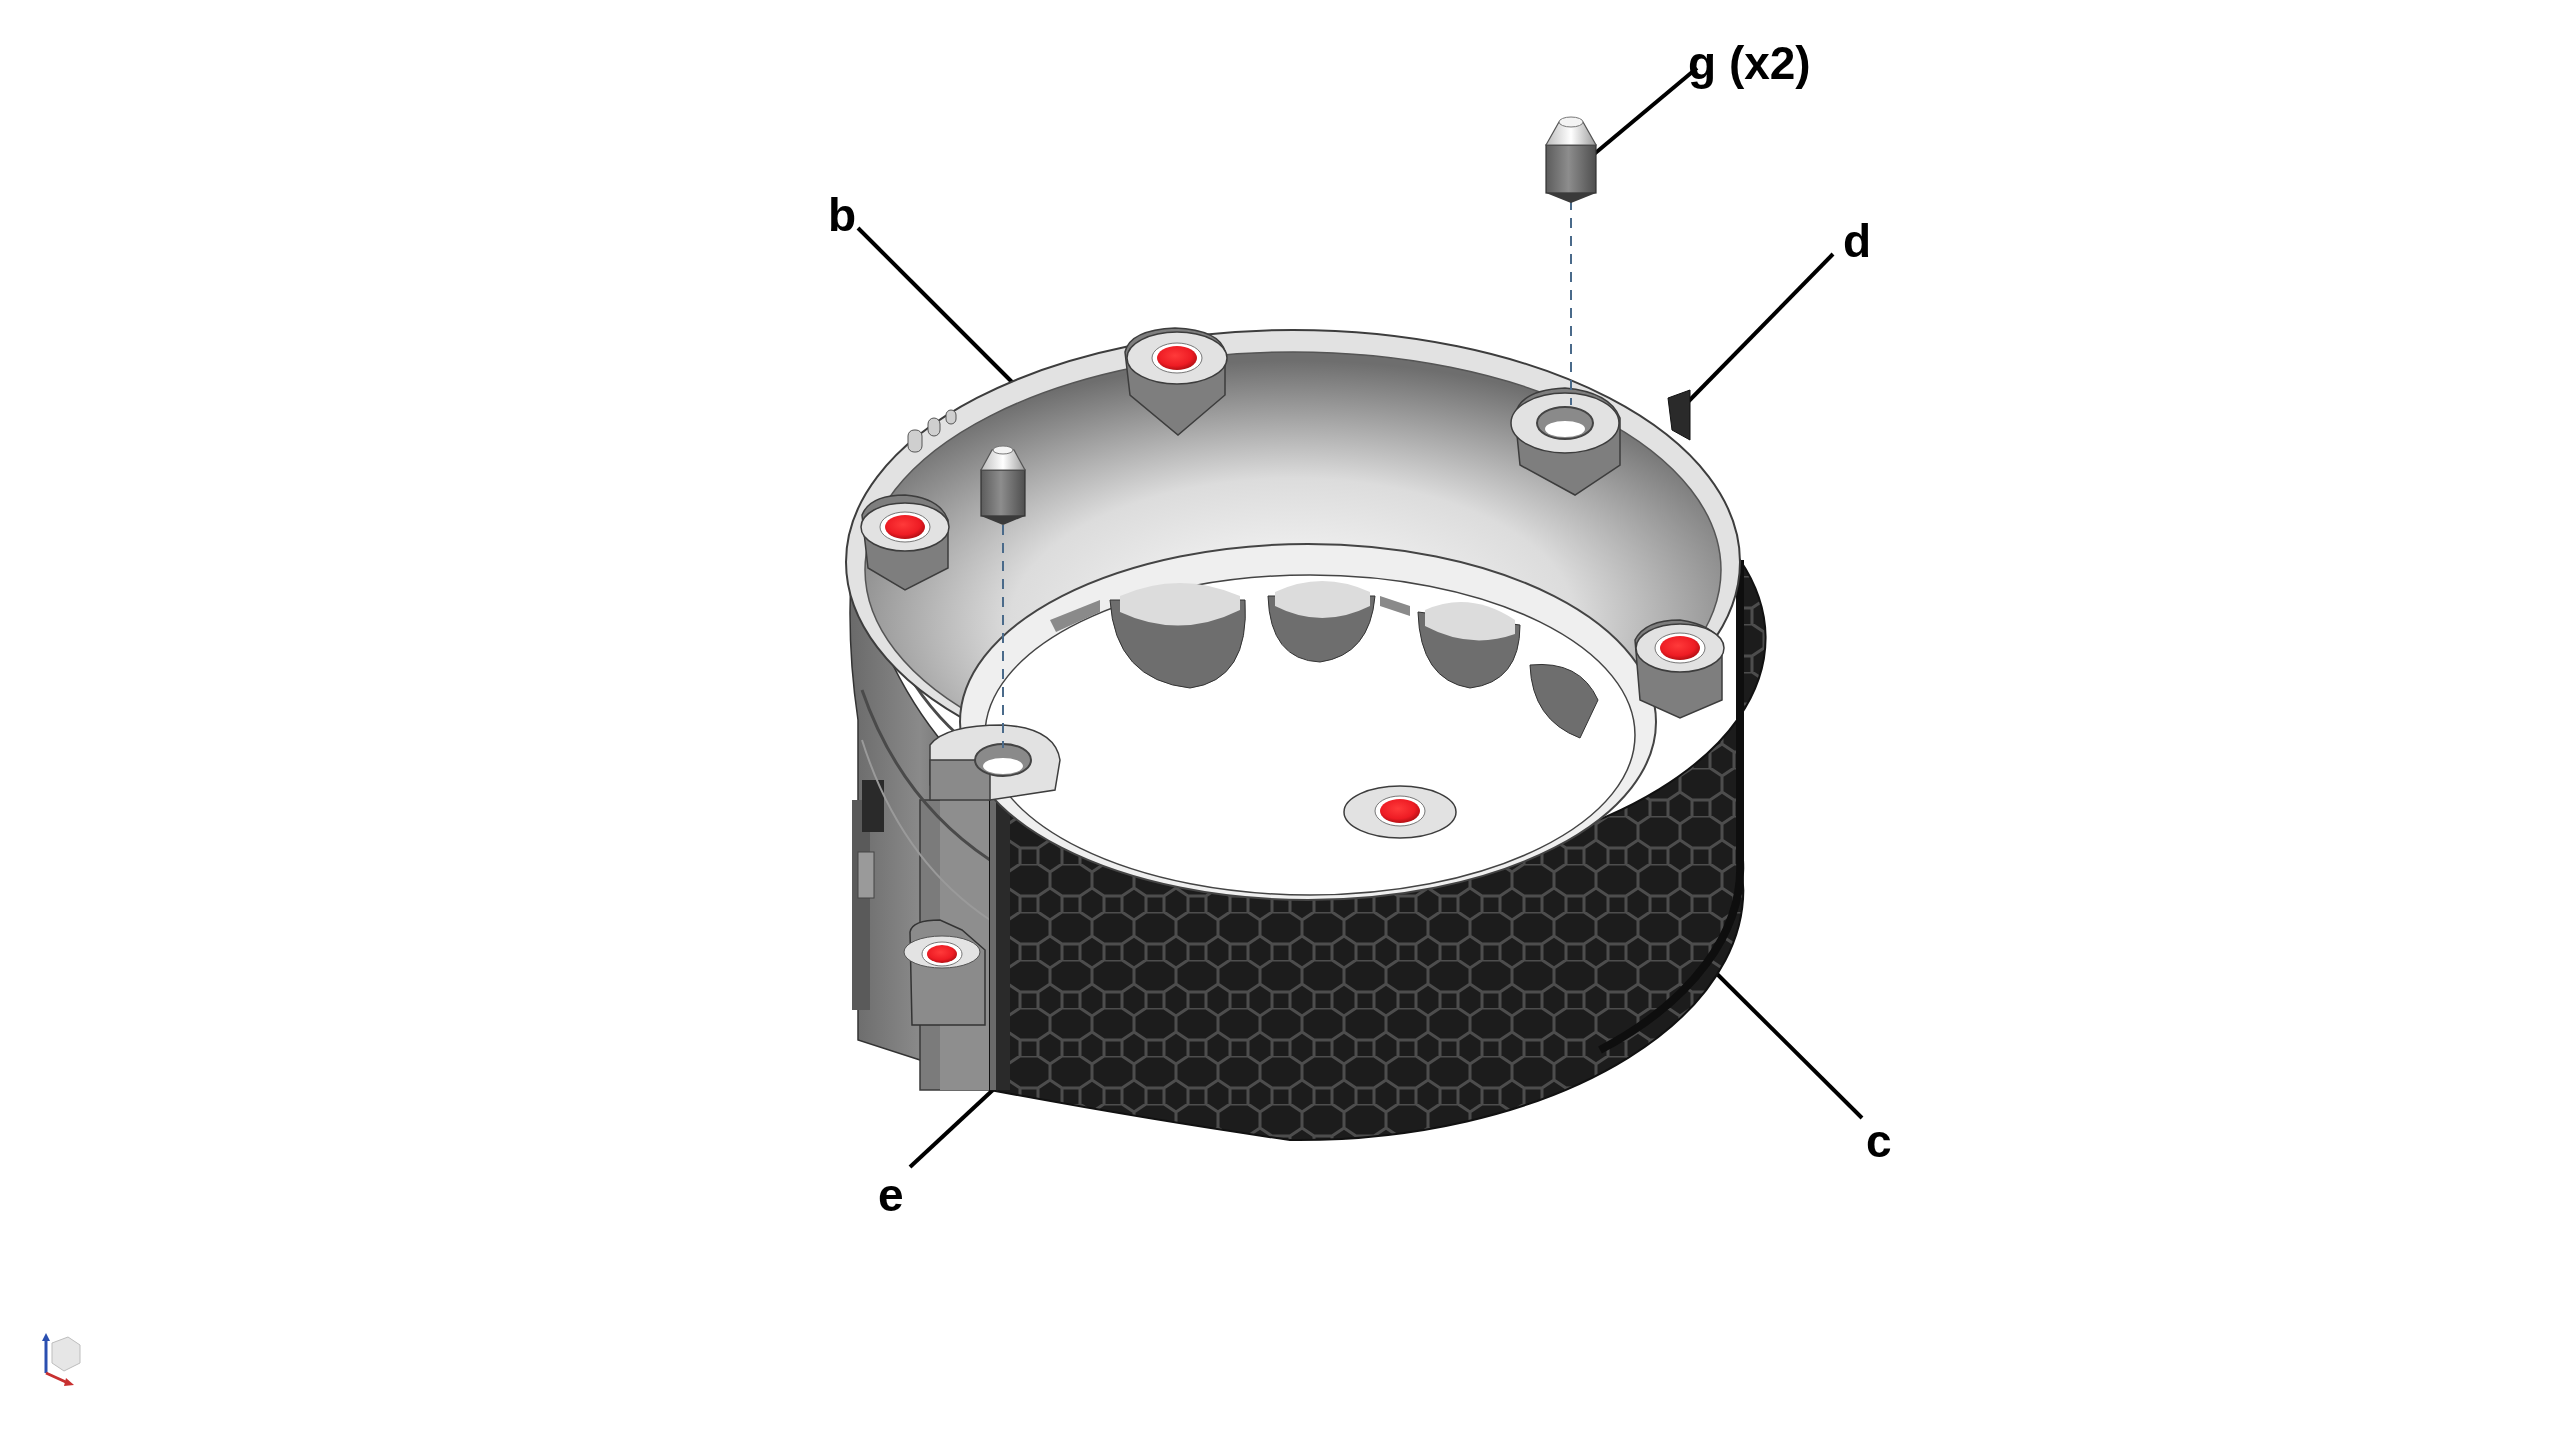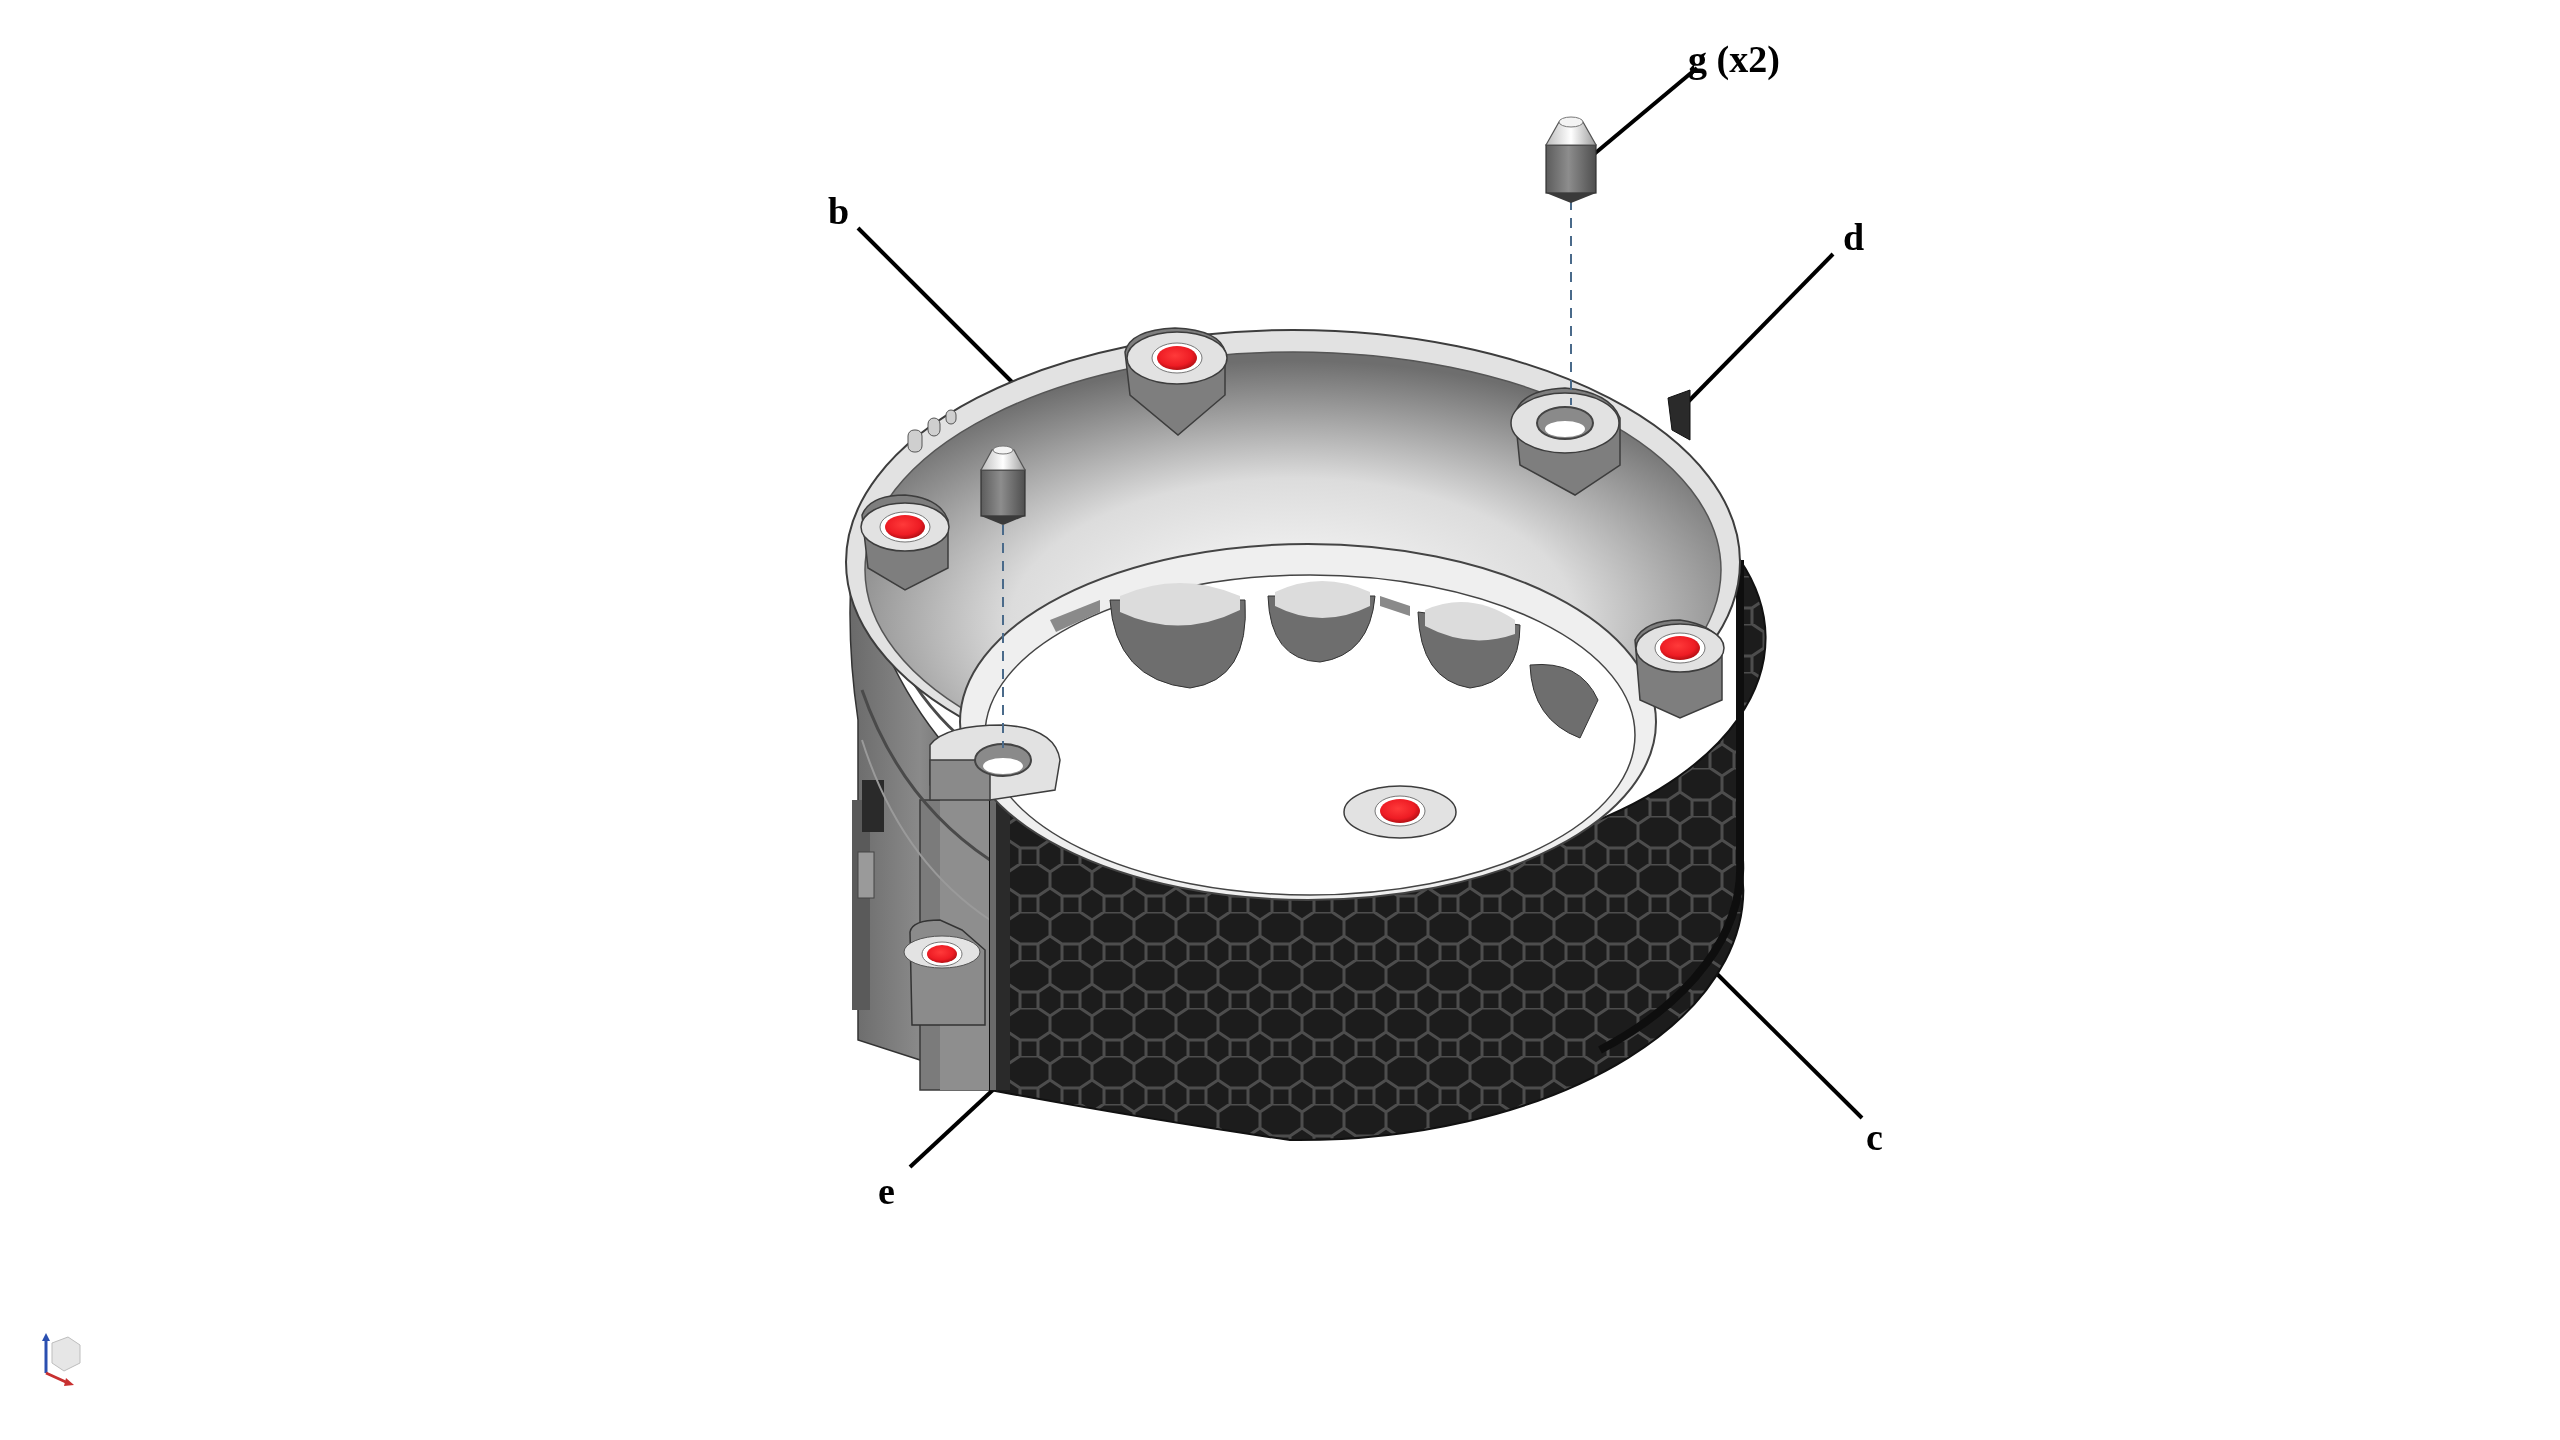--- a/index.html
+++ b/index.html
@@ -1,18 +1,18 @@
 <!DOCTYPE html>
 <html><head>
 <meta charset="utf-8">
 <style>
   html, body { margin: 0; padding: 0; background: #ffffff; }
   body { width: 2560px; height: 1440px; position: relative; overflow: hidden; font-family: "Liberation Sans", sans-serif; }
   #stage { position: absolute; left: 0; top: 0; width: 2560px; height: 1440px; }
-  .callout-label { position: absolute; font-family: Liberation Serif, serif; font-weight: bold; font-size: 38px; color: #000000; line-height: 1; white-space: nowrap; }
+  .callout-label { position: absolute; font-family: Liberation Sans, sans-serif; font-weight: bold; font-size: 46px; color: #000000; line-height: 1; white-space: nowrap; }
 </style>
 </head>
 <body>
 
 <svg id="stage" viewBox="0 0 2560 1440" xmlns="http://www.w3.org/2000/svg">
   <defs>
     <linearGradient id="innerWall" x1="0" y1="0" x2="0" y2="1">
       <stop offset="0" stop-color="#7a7a7a"></stop>
       <stop offset="0.45" stop-color="#bdbdbd"></stop>
       <stop offset="0.8" stop-color="#ffffff"></stop>

